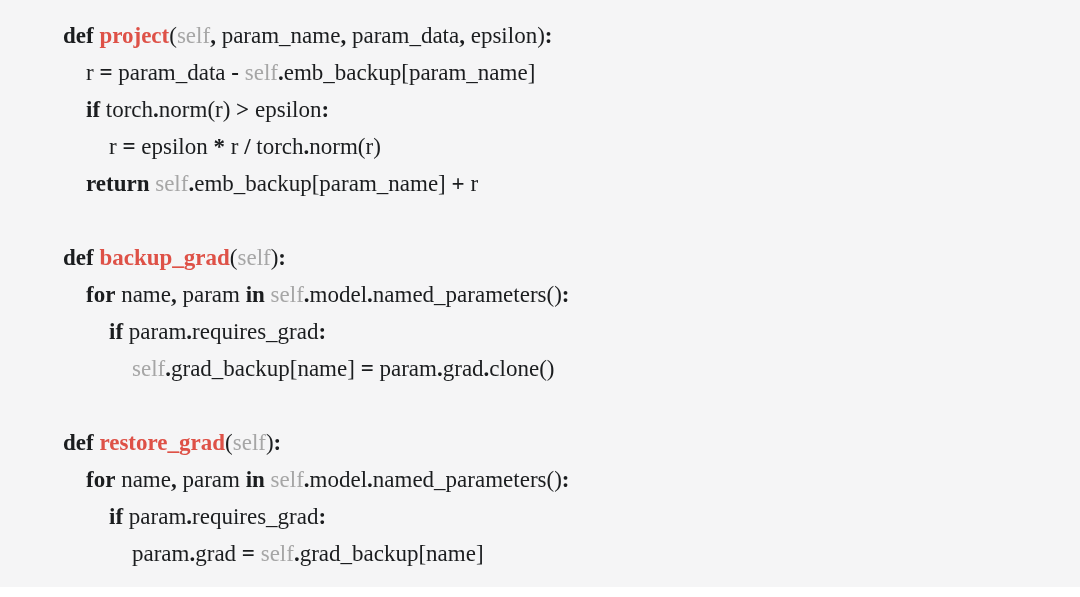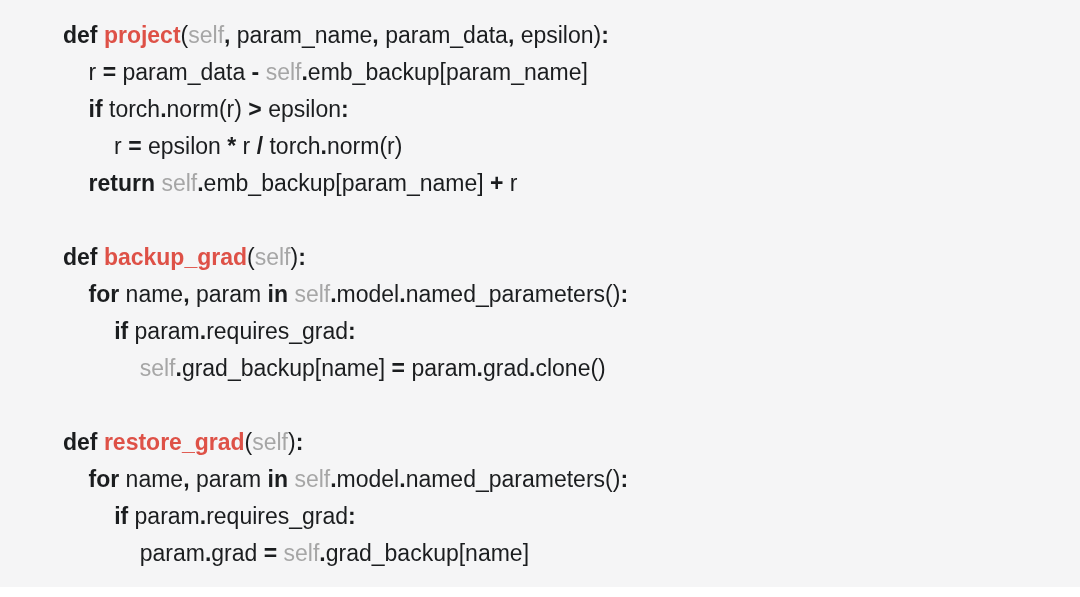--- a/index.html
+++ b/index.html
@@ -11,21 +11,21 @@
     font-family: "DejaVu Sans Mono", "Liberation Mono", monospace;
   }
   .code-block {
     width: 1080px;
     height: 587px;
     background: #f5f5f6;
     padding: 17px 0 0 63px;
     overflow: hidden;
   }
   .code-line {
-    font-family: Liberation Sans, sans-serif;
+    font-family: Liberation Serif, serif;
     font-size: 23px;
     line-height: 37px;
     min-height: 37px;
     white-space: pre;
     color: #1b1d1f;
   }
   .tok-kw  { font-weight: bold; }
   .tok-fn  { font-weight: bold; }
   .tok-op  { font-weight: bold; }
   .tok-slf { font-weight: normal; }

